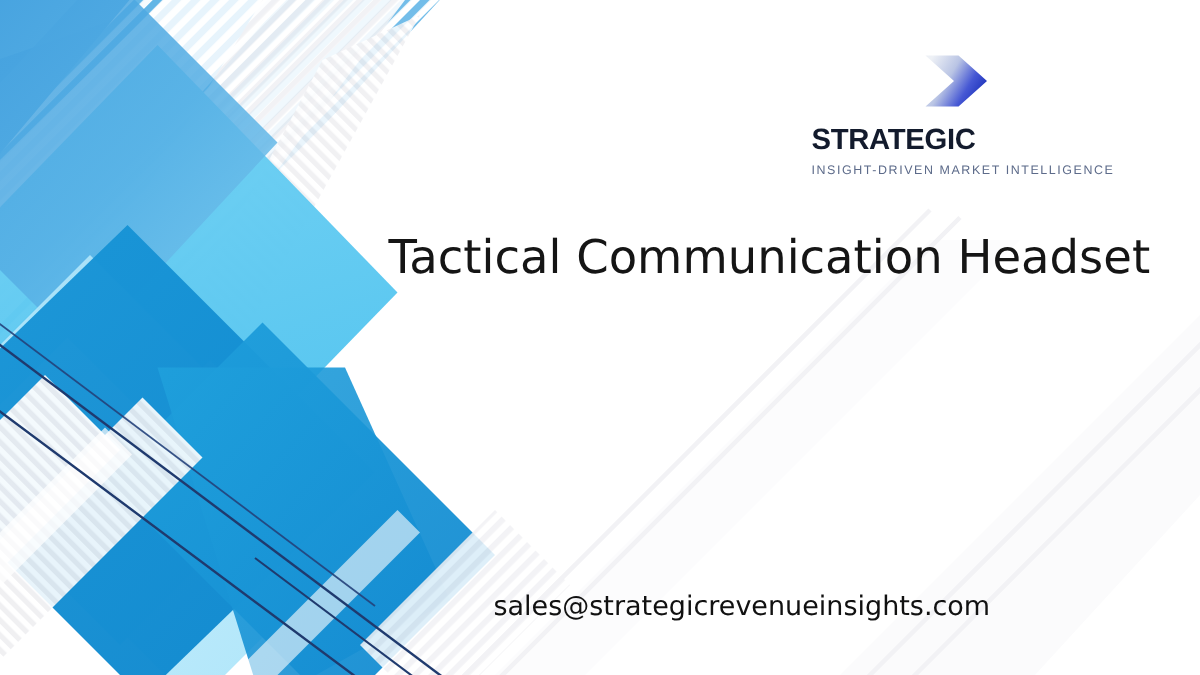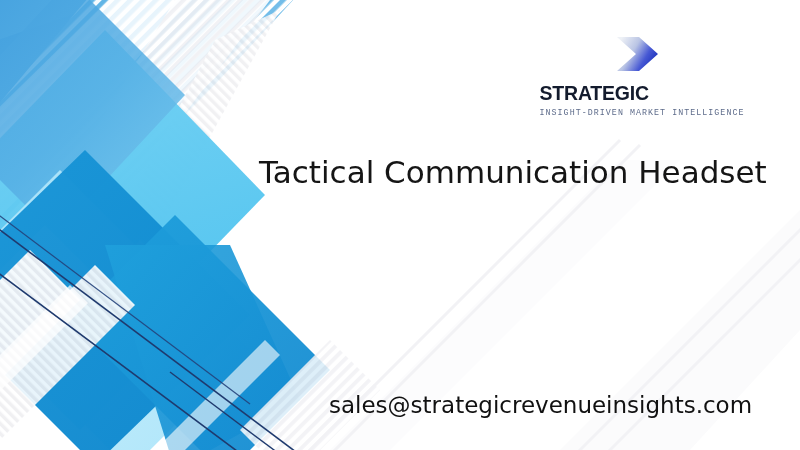--- a/index.html
+++ b/index.html
@@ -53,21 +53,21 @@
   .logo-line {
     font-family: "Liberation Sans", sans-serif;
     font-weight: 700;
     font-size: 19.5px;
     line-height: 20px;
     letter-spacing: -0.2px;
     color: #131b2d;
     white-space: nowrap;
   }
   #logo-tagline {
-    font-family: Liberation Mono, monospace;
+    font-family: Liberation Sans, sans-serif;
     font-size: 8.3px;
     font-weight: 400;
     letter-spacing: 1.05px;
     color: #5d6b8a;
     white-space: nowrap;
     margin-top: 5px;
   }
 
   
   #headline {
@@ -84,21 +84,21 @@
     overflow: visible;
   }
 
   
   #email {
     position: absolute;
     left: 329px;
     top: 392px;
     font-family: "DejaVu Sans", sans-serif;
     font-weight: 400;
-    font-size: 23px;
+    font-size: 18px;
     line-height: 26px;
     color: #111111;
     white-space: nowrap;
   }
 </style>
 </head>
 <body>
 
 <div id="slide">
 

